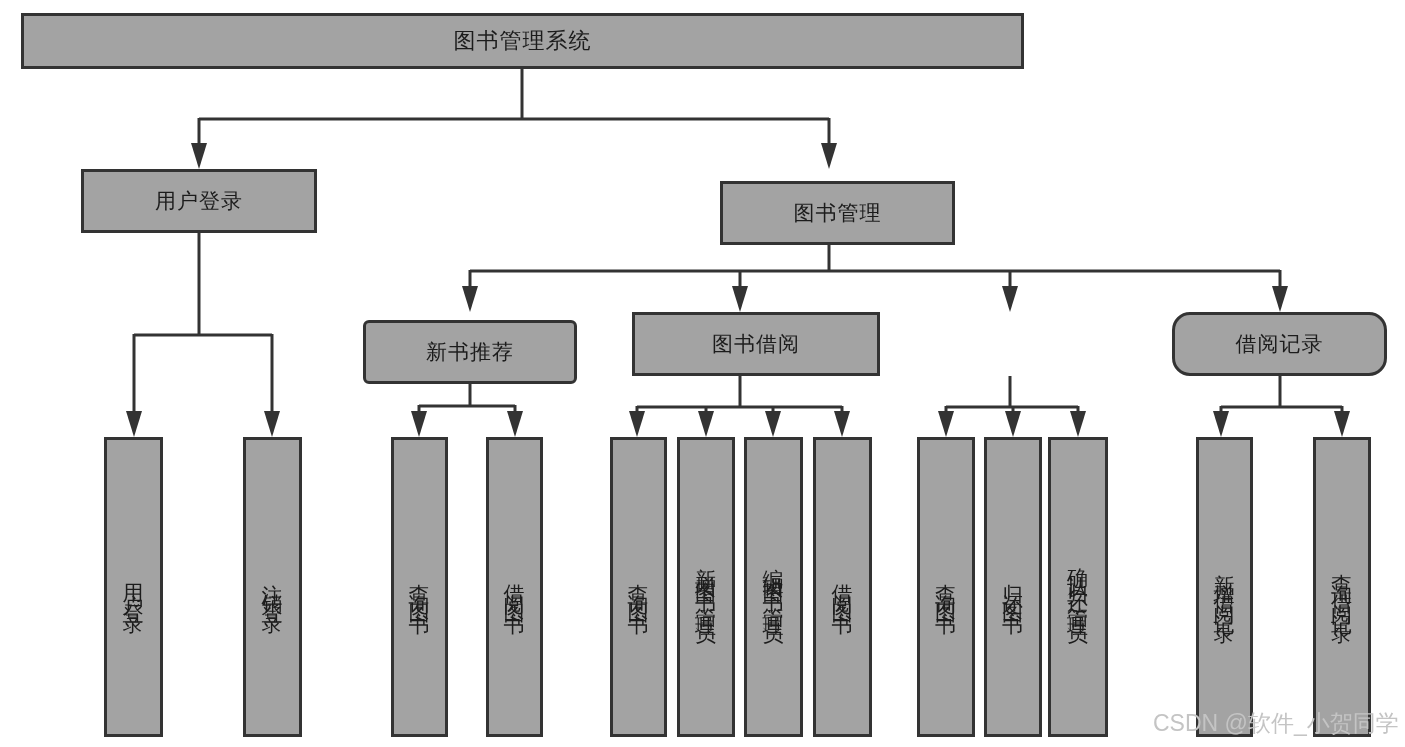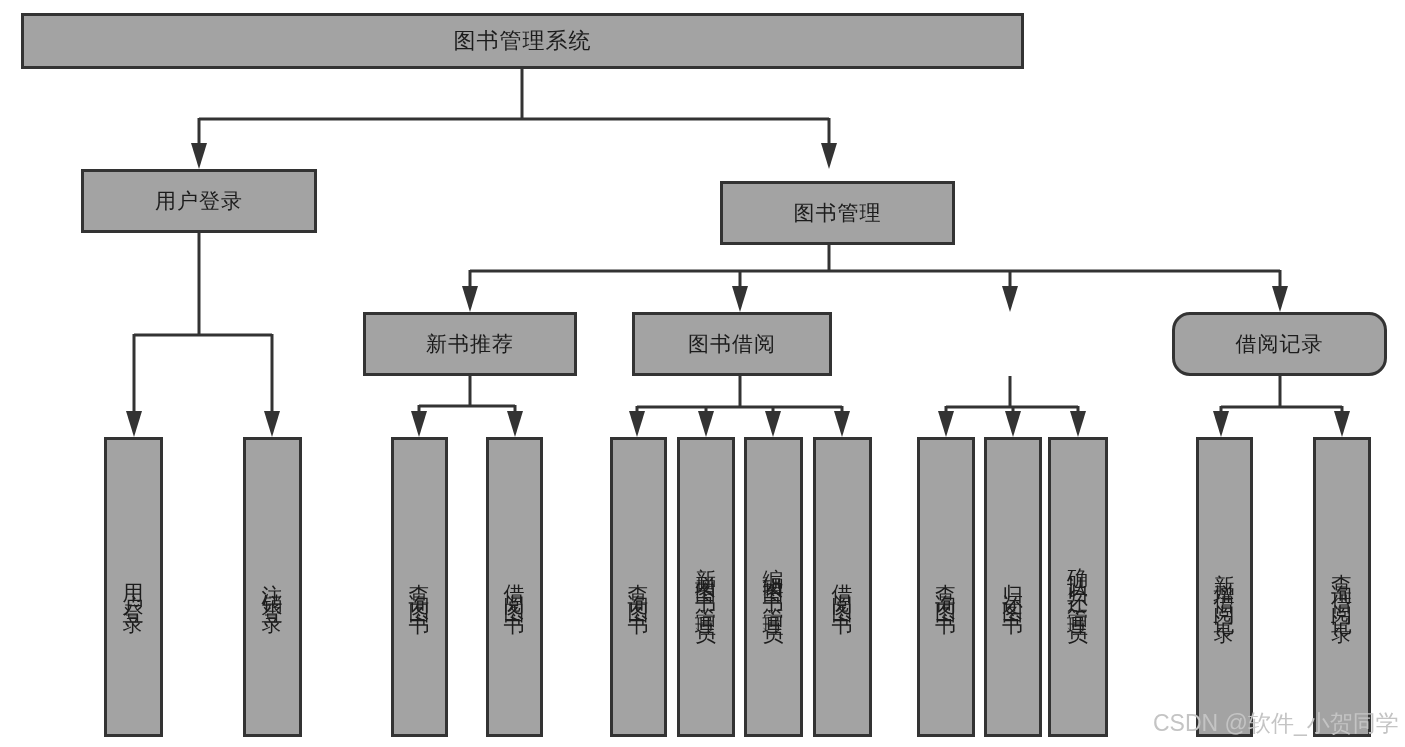--- a/index.html
+++ b/index.html
@@ -121,24 +121,24 @@
     <span>图书管理系统</span>
   </div>
 
   <div class="box h" style="left:81px; top:169px; width:236px; height:64px;">
     <span>用户登录</span>
   </div>
   <div class="box h" style="left:720px; top:169px; width:235px; height:64px;margin-top:12px;">
     <span>图书管理</span>
   </div>
 
-  <div class="box h" style="left:363px; top:312px; width:214px; height:64px;">
+  <div class="box h" style="left:363px; top:320px; width:214px; height:64px;border-radius:6px;">
     <span>新书推荐</span>
   </div>
-  <div class="box h" style="left:632px; top:312px; width:200px; height:64px;">
+  <div class="box h" style="left:632px; top:312px; width:248px; height:64px;">
     <span>图书借阅</span>
   </div>
   <div class="box h" style="left:1172px; top:312px; width:215px; height:64px;border-radius:18px;">
     <span>借阅记录</span>
   </div>
 
   <div class="box v" style="left:104px; top:437px; width:59px; height:300px;">
     <span>用户登录</span>
   </div>
   <div class="box v" style="left:243px; top:437px; width:59px; height:300px;">

